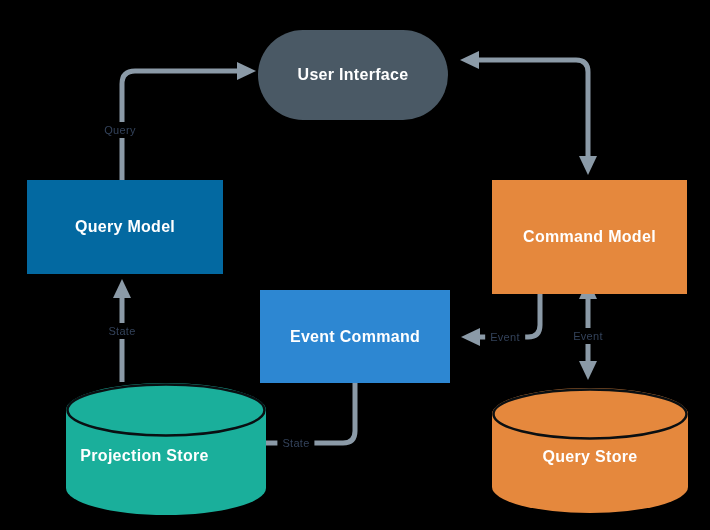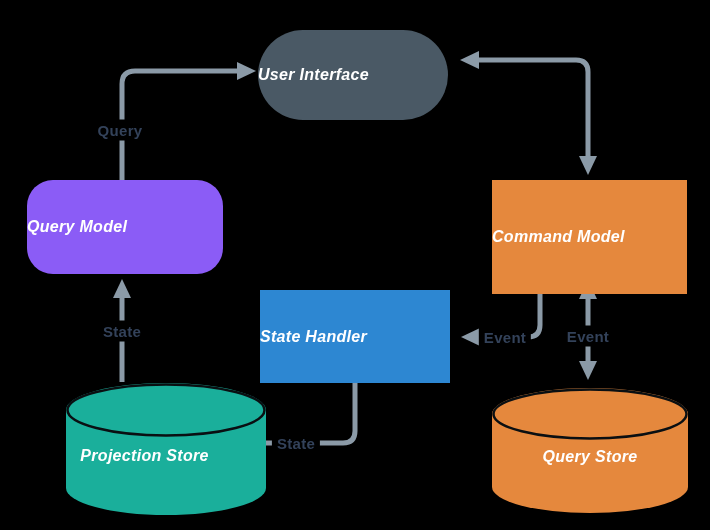--- a/index.html
+++ b/index.html
@@ -3,37 +3,37 @@
 <meta charset="utf-8">
 <style>
   html,body{margin:0;padding:0;background:#000;}
   .canvas{
     position:relative;width:710px;height:530px;background:#000;
     font-family:"Liberation Sans","DejaVu Sans",sans-serif;
     overflow:hidden;
   }
   svg.wires{position:absolute;left:0;top:0;z-index:1;}
   .node{
-    position:absolute;z-index:3;display:flex;align-items:center;
-    color:#fff;font-weight:bold;font-size:16px;letter-spacing:.3px;font-style:italic;
+    position:absolute;z-index:3;display:flex;align-items:center;justify-content:center;
+    color:#fff;font-weight:bold;font-size:16px;letter-spacing:.3px;
   }
   .node-ui{left:258px;top:30px;width:190px;height:90px;border-radius:45px;background:#4a5965;}
-  .node-qm{left:27px;top:180px;width:196px;height:94px;background:#8b5cf6;border-radius:26px;}
+  .node-qm{left:27px;top:180px;width:196px;height:94px;background:#0369a1;}
   .node-cm{left:492px;top:180px;width:195px;height:114px;background:#e5883d;}
   .node-eh{left:260px;top:290px;width:190px;height:93px;background:#2d87d2;}
   .node-cyl{background:transparent;display:block;}
   .node-ps{left:23px;top:383px;width:200px;height:132px;padding-left:43px;}
   .node-es{left:492px;top:388px;width:196px;height:125px;}
   .cyl-label{
     position:absolute;left:50%;top:55%;transform:translate(-50%,-50%);
     white-space:nowrap;color:#fff;font-weight:bold;font-size:16px;letter-spacing:.3px;
   }
   .edge-label{
     position:absolute;z-index:2;transform:translate(-50%,-50%);
-    background:#000;color:#33425a;font-weight:bold;font-size:15px;
+    background:#000;color:#33425a;font-weight:normal;font-size:11px;
     padding:2px 5px;white-space:nowrap;letter-spacing:.3px;
   }
   .lbl-query{left:120px;top:130px;}
   .lbl-command{left:589px;top:132px;}
   .lbl-event-handler{left:505px;top:337px;}
   .lbl-event-store{left:588px;top:336px;}
   .lbl-state-query{left:122px;top:331px;}
   .lbl-state-proj{left:296px;top:443px;}
 </style>
 </head>
@@ -74,21 +74,21 @@
 
   <div class="node node-qm">
     <span>Query Model</span>
   </div>
 
   <div class="node node-cm">
     <span>Command Model</span>
   </div>
 
   <div class="node node-eh">
-    <span>State Handler</span>
+    <span>Event Command</span>
   </div>
 
   <div class="node node-cyl node-ps">
     <svg width="200" height="132" viewBox="0 0 200 132">
       <path d="M0,27 L0,105 A100,27 0 0 0 200,105 L200,27 A100,27 0 0 0 0,27 Z" fill="#1aaf9b"></path>
       <ellipse cx="100" cy="27" rx="98.5" ry="25.5" fill="#1aaf9b" stroke="#0a0f12" stroke-width="2.5"></ellipse>
     </svg>
     <span class="cyl-label">Projection Store</span>
   </div>
 

